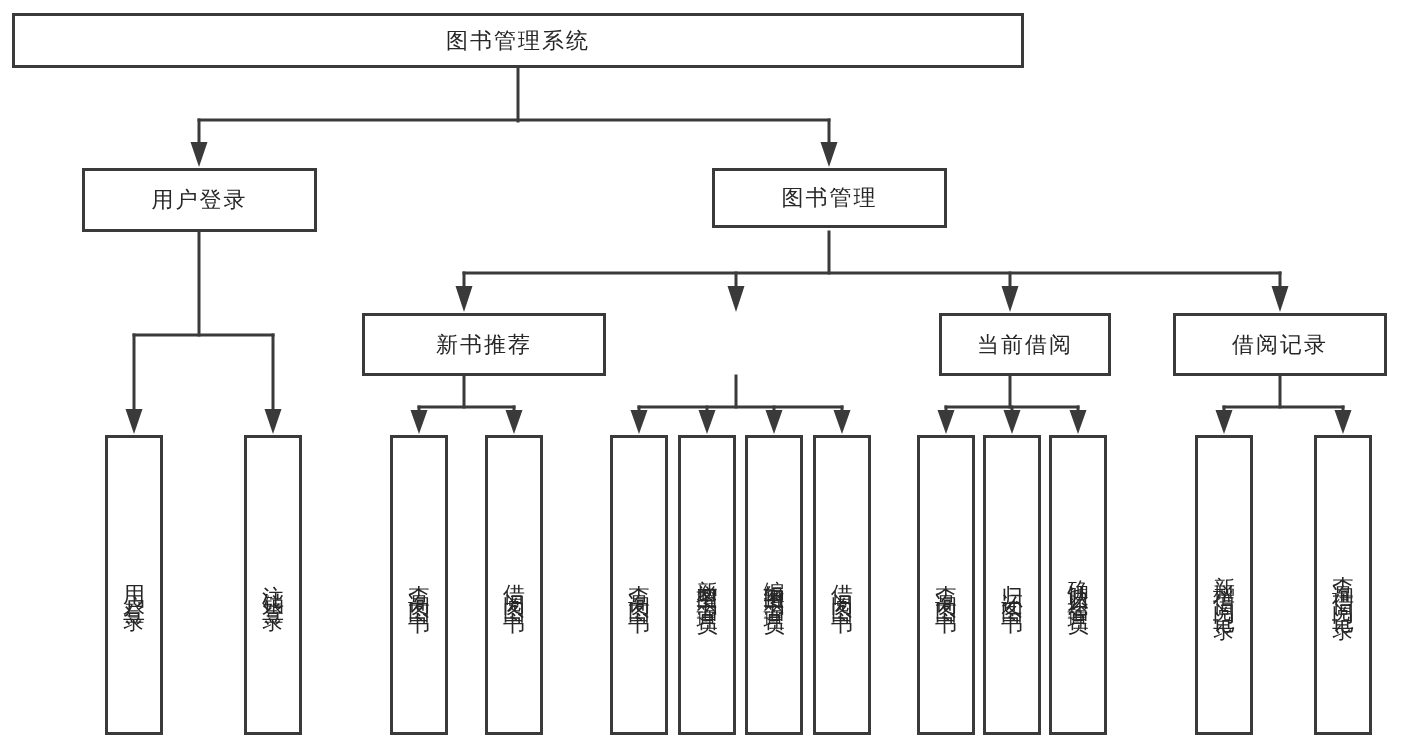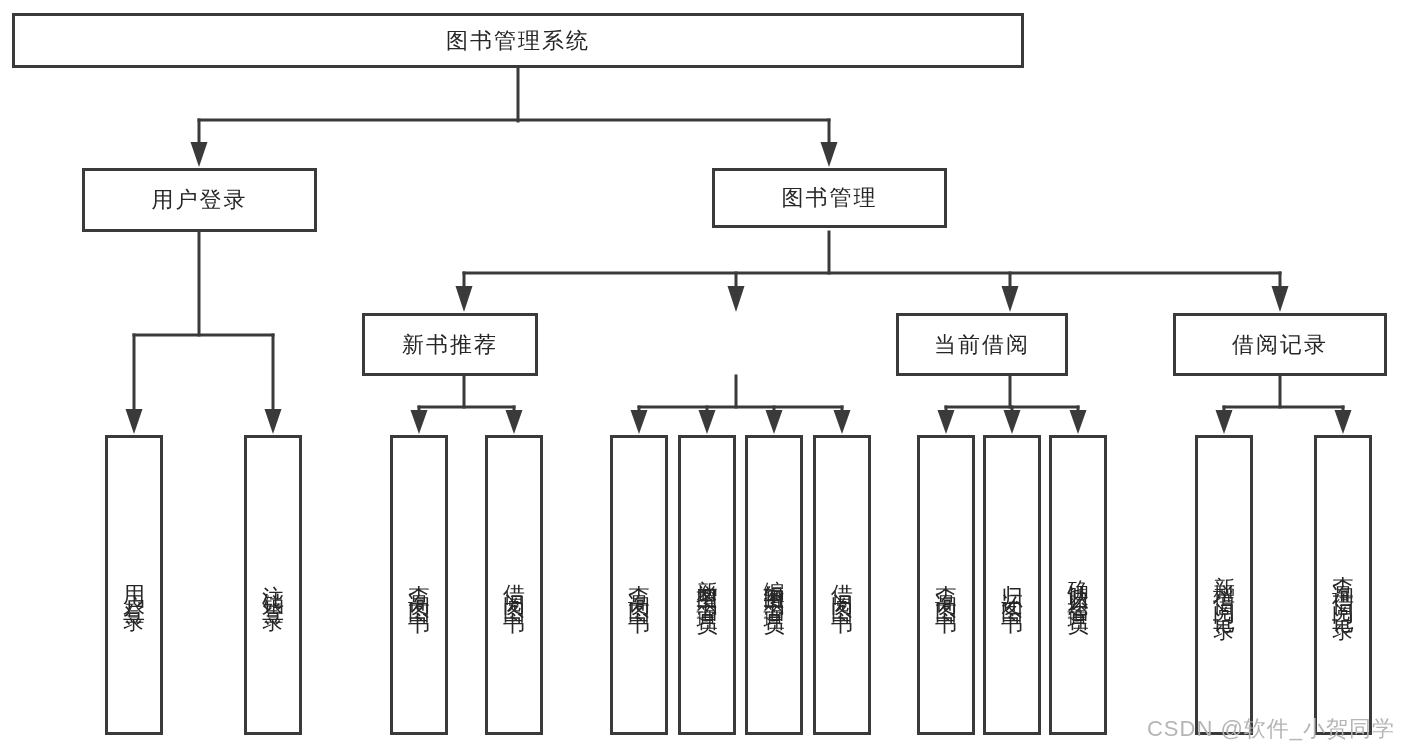--- a/index.html
+++ b/index.html
@@ -109,36 +109,35 @@
       <line x1="1343" y1="407" x2="1343" y2="413"></line>
       <polygon points="1334.5,410 1351.5,410 1343,434"></polygon>
     </g>
   </svg>
 
   <div class="node" style="left:12px;top:13px;width:1012px;height:55px">图书管理系统</div>
 
   <div class="node" style="left:82px;top:168px;width:235px;height:64px">用户登录</div>
   <div class="node" style="left:712px;top:168px;width:235px;height:60px">图书管理</div>
 
-  <div class="node" style="left:362px;top:313px;width:176px;height:63px">新书推荐</div>
-  <div class="node" style="left:896px;top:313px;width:172px;height:63px">当前借阅</div>
+  <div class="node" style="left:362px;top:313px;width:244px;height:63px">新书推荐</div>
+  <div class="node" style="left:939px;top:313px;width:172px;height:63px">当前借阅</div>
   <div class="node" style="left:1173px;top:313px;width:214px;height:63px">借阅记录</div>
 
   <div class="node leaf" style="left:105px;top:435px;width:58px;height:300px">用户登录</div>
   <div class="node leaf" style="left:244px;top:435px;width:58px;height:300px">注销登录</div>
 
   <div class="node leaf" style="left:390px;top:435px;width:58px;height:300px">查询图书</div>
   <div class="node leaf" style="left:485px;top:435px;width:58px;height:300px">借阅图书</div>
 
   <div class="node leaf" style="left:610px;top:435px;width:58px;height:300px">查询图书</div>
   <div class="node leaf long" style="left:678px;top:435px;width:58px;height:300px">新增图书（管理员）</div>
   <div class="node leaf long" style="left:745px;top:435px;width:58px;height:300px">编辑图书（管理员）</div>
   <div class="node leaf" style="left:813px;top:435px;width:58px;height:300px">借阅图书</div>
 
   <div class="node leaf" style="left:917px;top:435px;width:58px;height:300px">查询图书</div>
   <div class="node leaf" style="left:983px;top:435px;width:58px;height:300px">归还图书</div>
   <div class="node leaf long" style="left:1049px;top:435px;width:58px;height:300px">确认归还（管理员）</div>
 
   <div class="node leaf" style="left:1195px;top:435px;width:58px;height:300px">新增借阅记录</div>
   <div class="node leaf" style="left:1314px;top:435px;width:58px;height:300px">查询借阅记录</div>
 
-  <div class="watermark">CSDN @软件_小贺同学</div>
 </div>
 
 </body></html>

